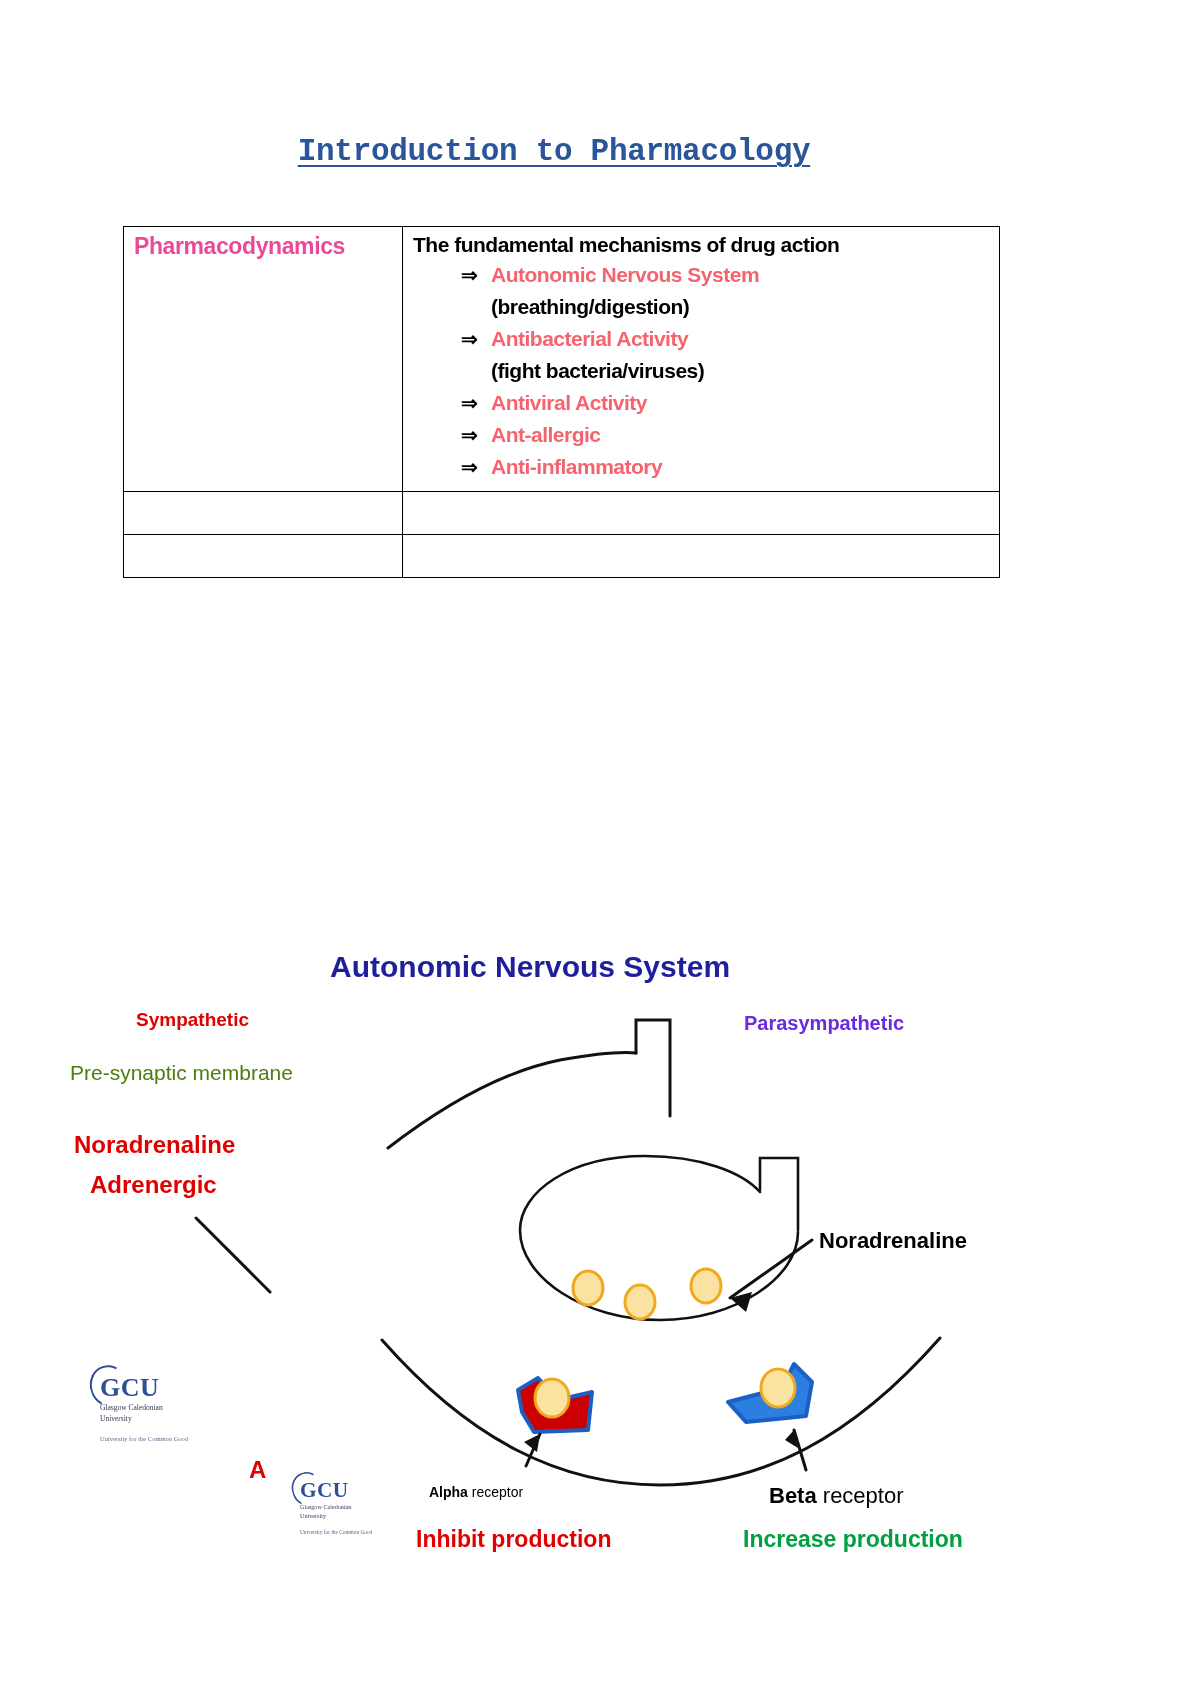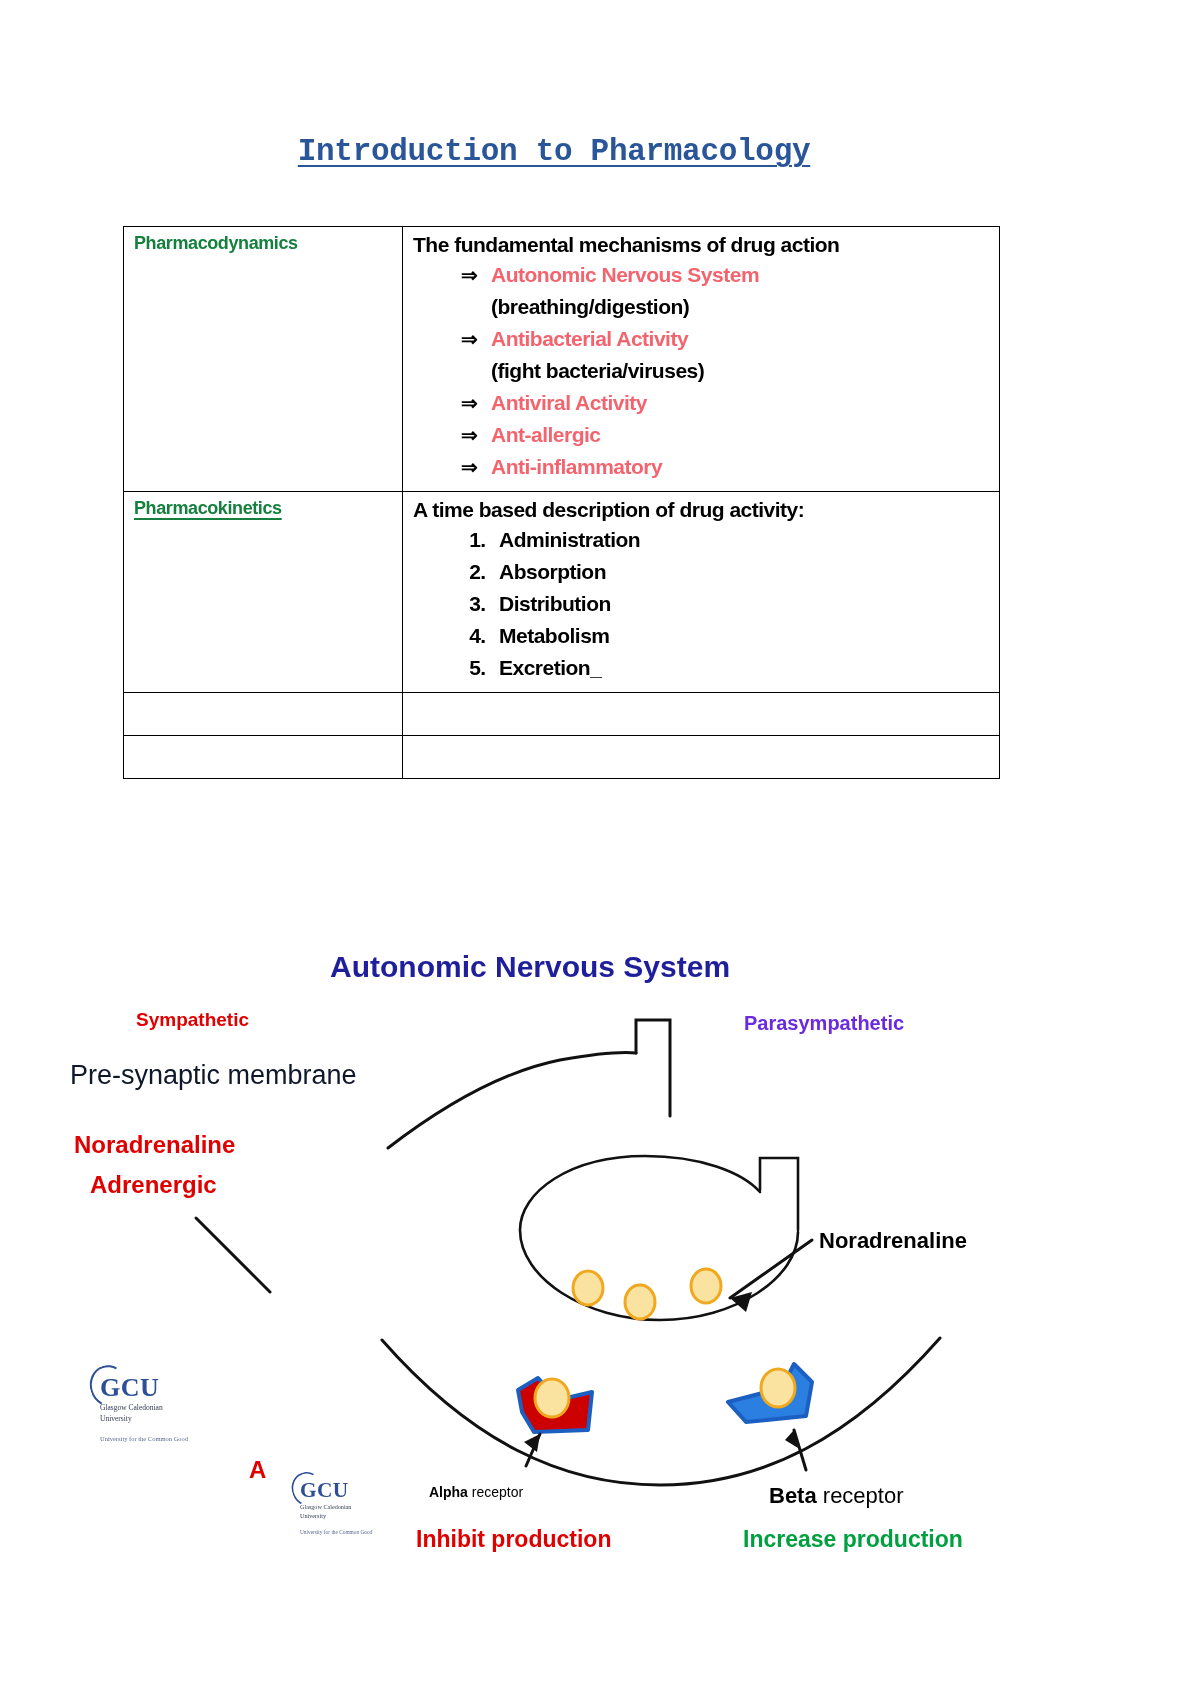--- a/index.html
+++ b/index.html
@@ -50,22 +50,22 @@
     border: 1.6px solid #000000;
     vertical-align: top;
     padding: 6px 8px 8px 10px;
   }
   .pharm-table td.col-label { width: 260px; }
   .pharm-table td.col-body  { width: 578px; }
 
   .term {
     font-family: "Liberation Sans", sans-serif;
     font-weight: bold;
-    font-size: 18px;
-    color: #15803d;
+    font-size: 23px;
+    color: #ec4899;
     letter-spacing: -0.4px;
     display: inline-block;
   }
   .term.underlined {
     text-decoration: underline;
     text-underline-offset: 4px;
     text-decoration-thickness: 2px;
   }
 
   .body-head {
@@ -132,21 +132,21 @@
   .dlabel {
     position: absolute;
     font-family: "Liberation Sans", sans-serif;
     font-weight: bold;
     white-space: nowrap;
     line-height: 1;
   }
   .lbl-ans   { left: 330px; top: 52px;  font-size: 30px; color: #1f1f9c; }
   .lbl-symp  { left: 136px; top: 110px; font-size: 19px; color: #e00000; }
   .lbl-para  { left: 744px; top: 113px; font-size: 20px; color: #6a2ae0; }
-  .lbl-presyn{ left: 70px;  top: 162px; font-size: 27px; color: #0f172a; font-weight: normal; }
+  .lbl-presyn{ left: 70px;  top: 162px; font-size: 21px; color: #4d7c0f; font-weight: normal; }
   .lbl-aqh   { left: 483px; top: 193px; font-size: 26px; color: #1f1f9c; }
   .lbl-nora  { left: 74px;  top: 233px; font-size: 24px; color: #e00000; }
   .lbl-adren { left: 90px;  top: 273px; font-size: 24px; color: #e00000; }
   .lbl-nora2 { left: 819px; top: 330px; font-size: 22px; color: #000000; }
   .lbl-alpha { left: 429px; top: 585px; font-size: 14px; color: #000000; }
   .lbl-beta  { left: 769px; top: 585px; font-size: 22px; color: #000000; }
   .lbl-alpha .reg, .lbl-beta .reg { font-weight: normal; }
   .lbl-inhibit  { left: 416px; top: 628px; font-size: 23px; color: #e00000; }
   .lbl-increase { left: 743px; top: 628px; font-size: 23px; color: #00a040; }
   .lbl-amark    { left: 249px; top: 558px; font-size: 24px; color: #e00000; }
@@ -214,35 +214,20 @@
             <li class="sub-item">(breathing/digestion)</li>
             <li class="bullet-item">Antibacterial Activity</li>
             <li class="sub-item">(fight bacteria/viruses)</li>
             <li class="bullet-item">Antiviral Activity</li>
             <li class="bullet-item">Ant-allergic</li>
             <li class="bullet-item">Anti-inflammatory</li>
           </ul>
         </td>
       </tr>
       <tr>
-        <td class="col-label">
-          <span class="term underlined">Pharmacokinetics</span>
-        </td>
-        <td class="col-body">
-          <div class="body-head">A time based description of drug activity:</div>
-          <ol class="num-list">
-            <li>Administration</li>
-            <li>Absorption</li>
-            <li>Distribution</li>
-            <li>Metabolism</li>
-            <li>Excretion_</li>
-          </ol>
-        </td>
-      </tr>
-      <tr>
         <td class="col-label empty-cell"></td>
         <td class="col-body empty-cell"></td>
       </tr>
       <tr>
         <td class="col-label empty-cell"></td>
         <td class="col-body empty-cell"></td>
       </tr>
     </tbody>
   </table>
 

